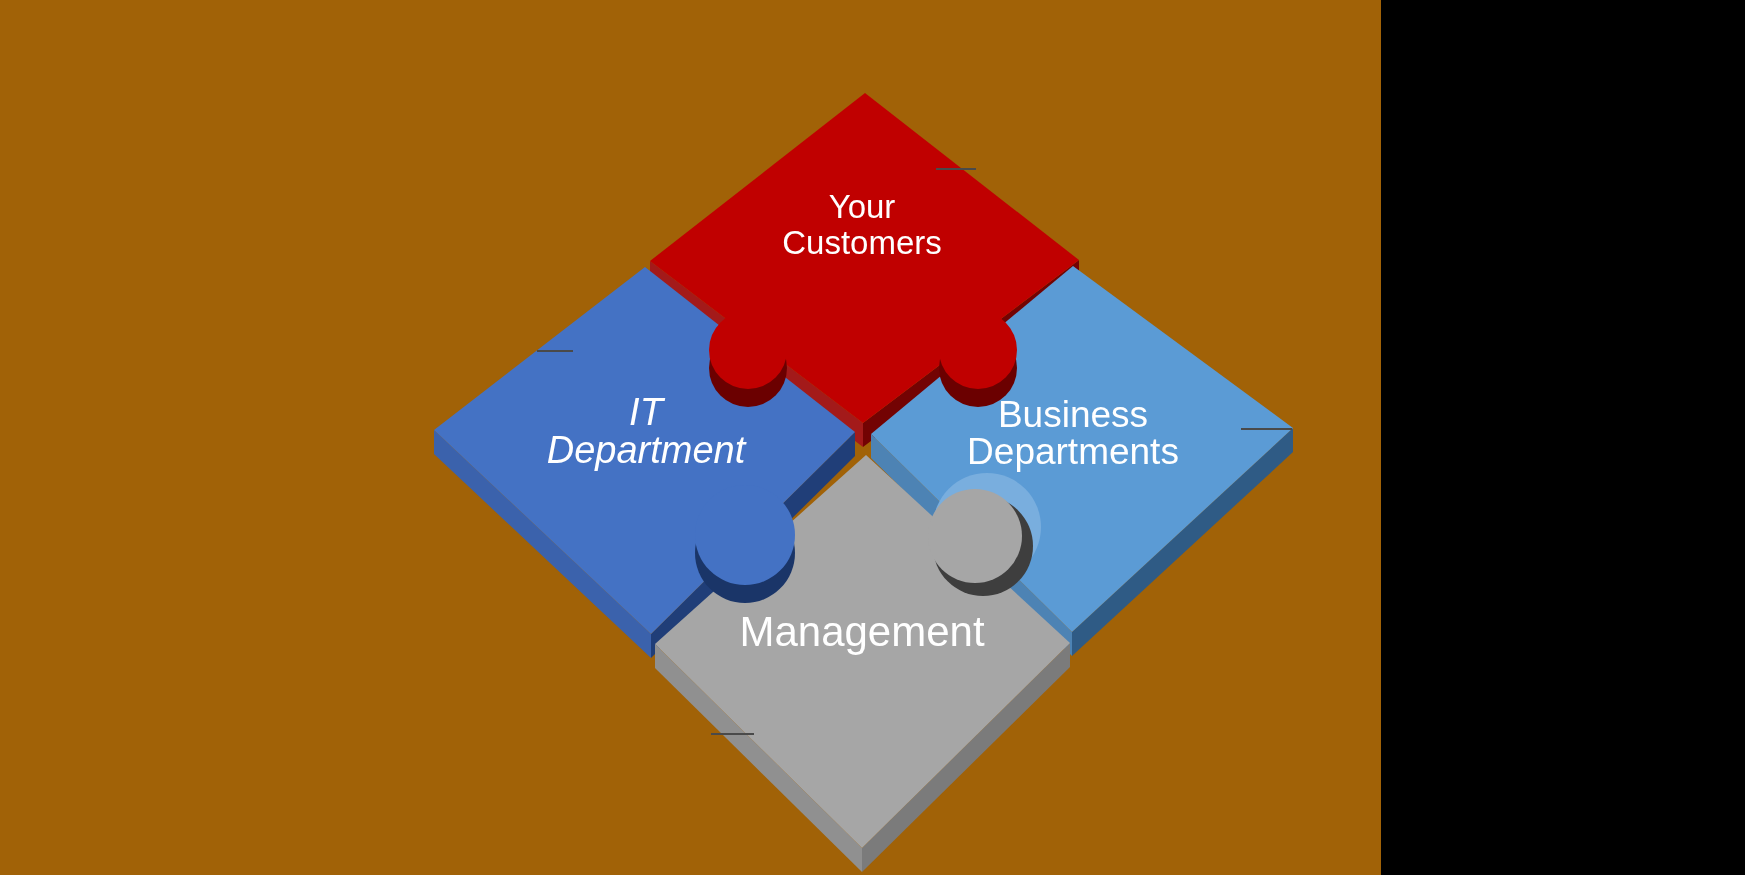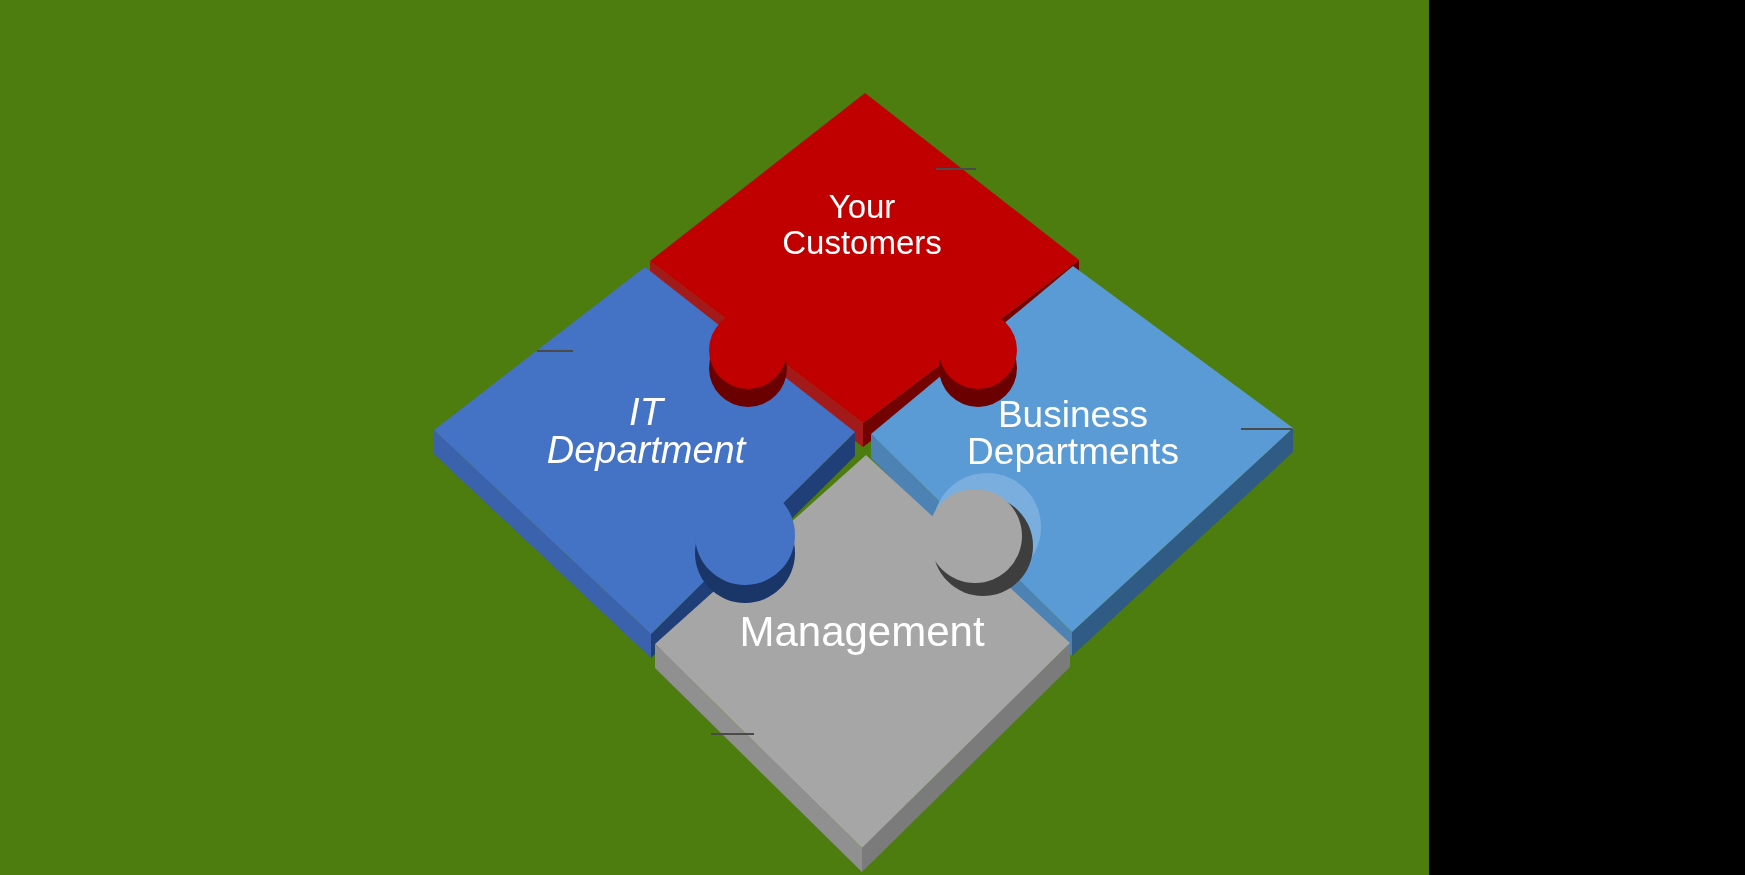--- a/index.html
+++ b/index.html
@@ -4,24 +4,23 @@
 <style>
   html, body {
     margin: 0;
     padding: 0;
     background: #000;
   }
   .stage {
     position: relative;
     width: 1381px;
     height: 875px;
-    background: #4d7c0f;
+    background: #a16207;
     overflow: hidden;
     font-family: "Liberation Sans", sans-serif;
-    padding-left: 48px;
   }
   svg {
     position: absolute;
     top: 0;
     left: 0;
     display: block;
   }
   text {
     font-family: "Liberation Sans", sans-serif;
   }

